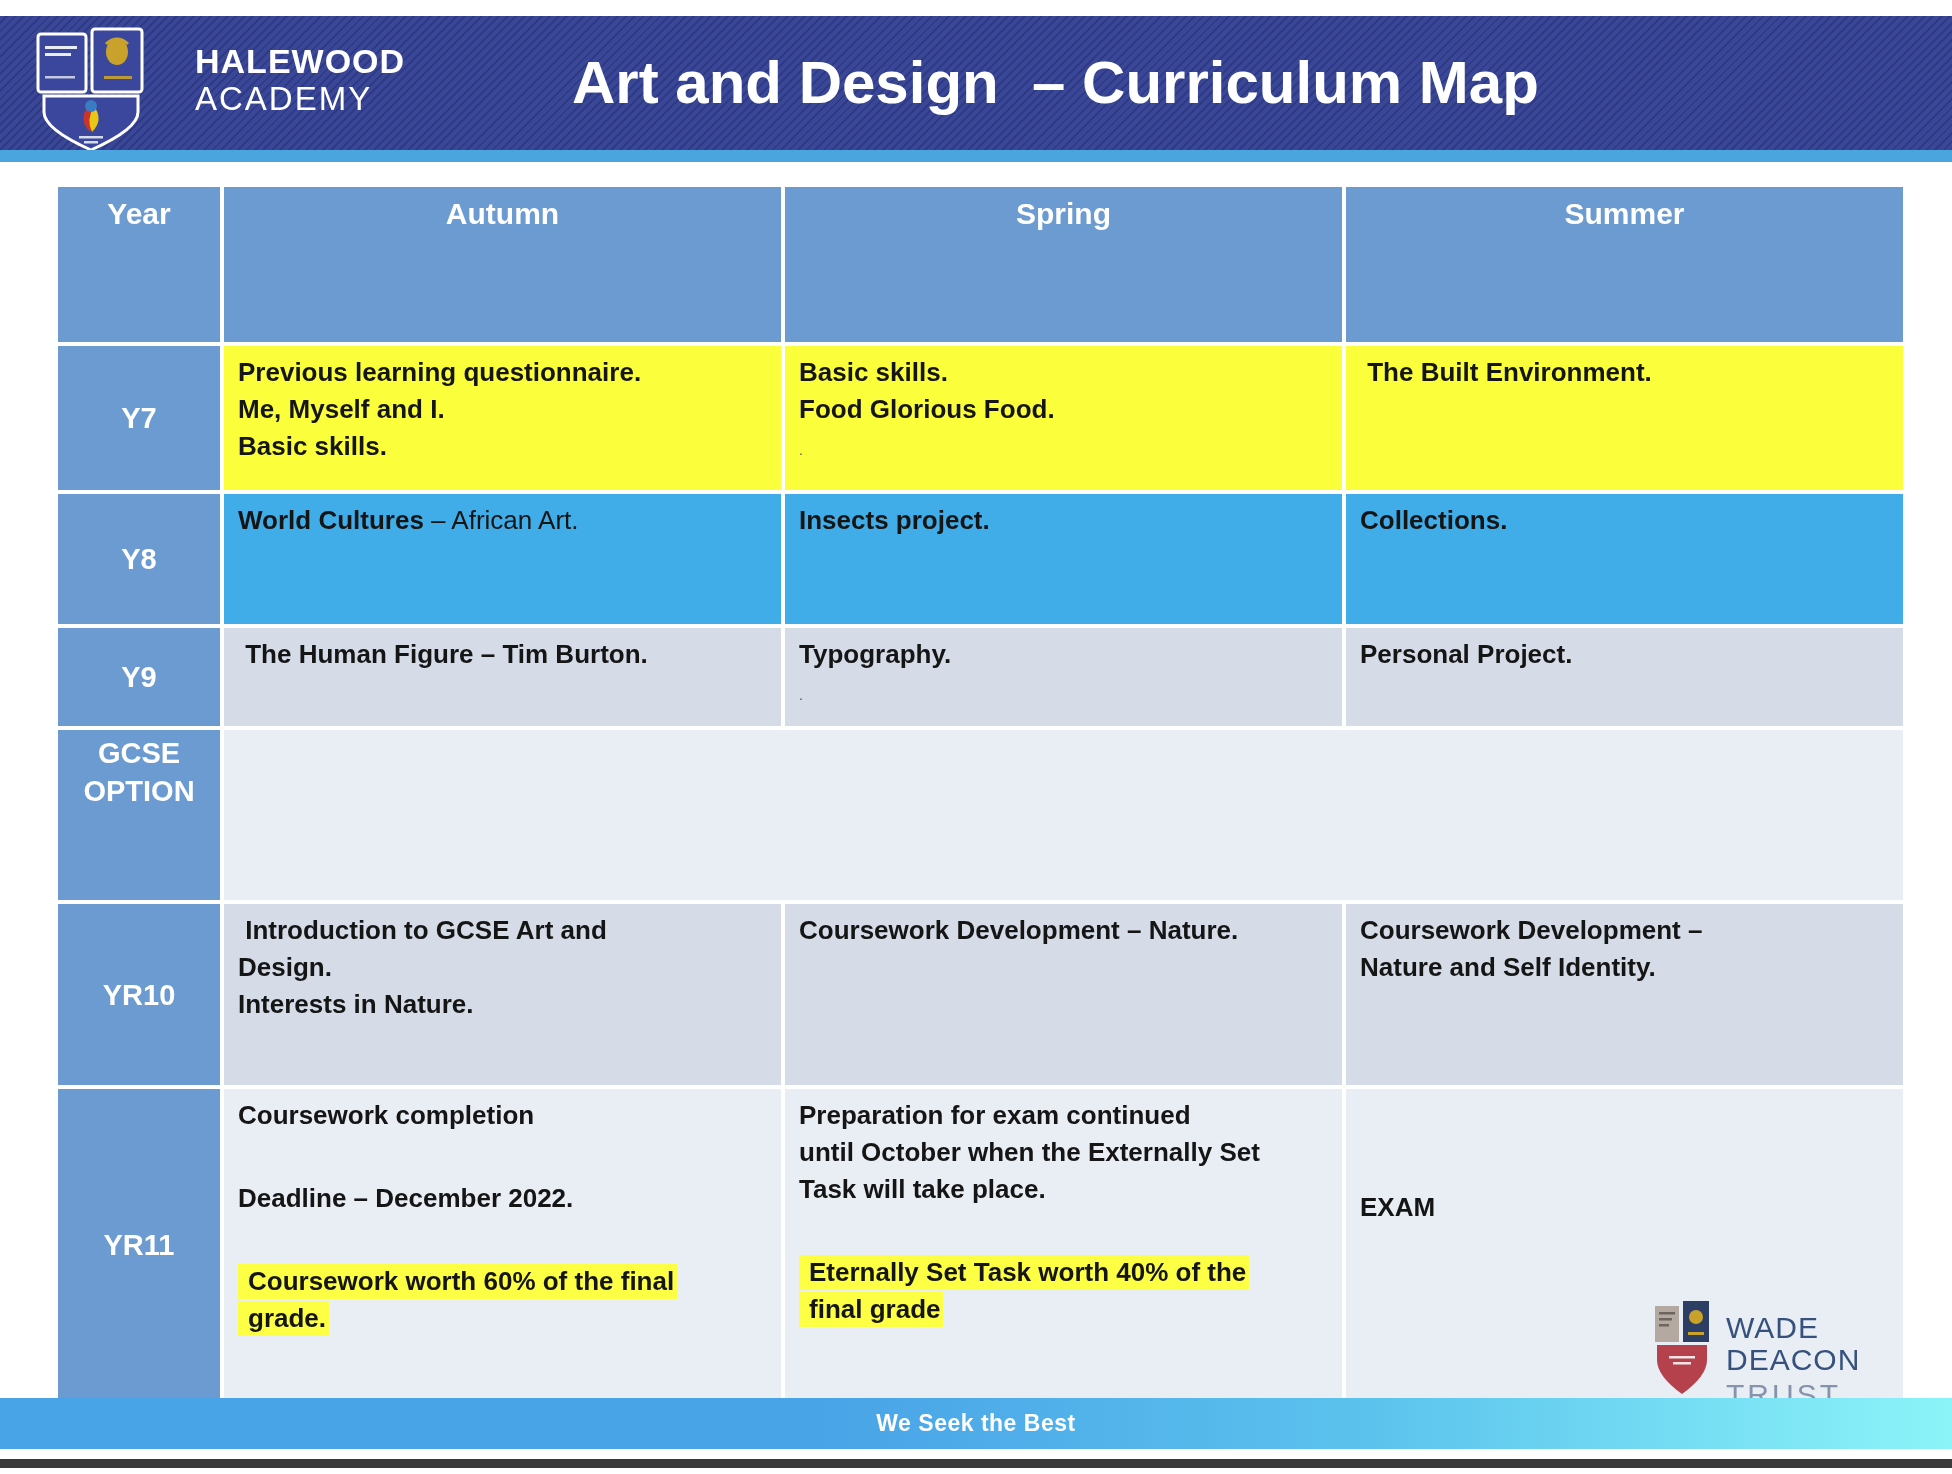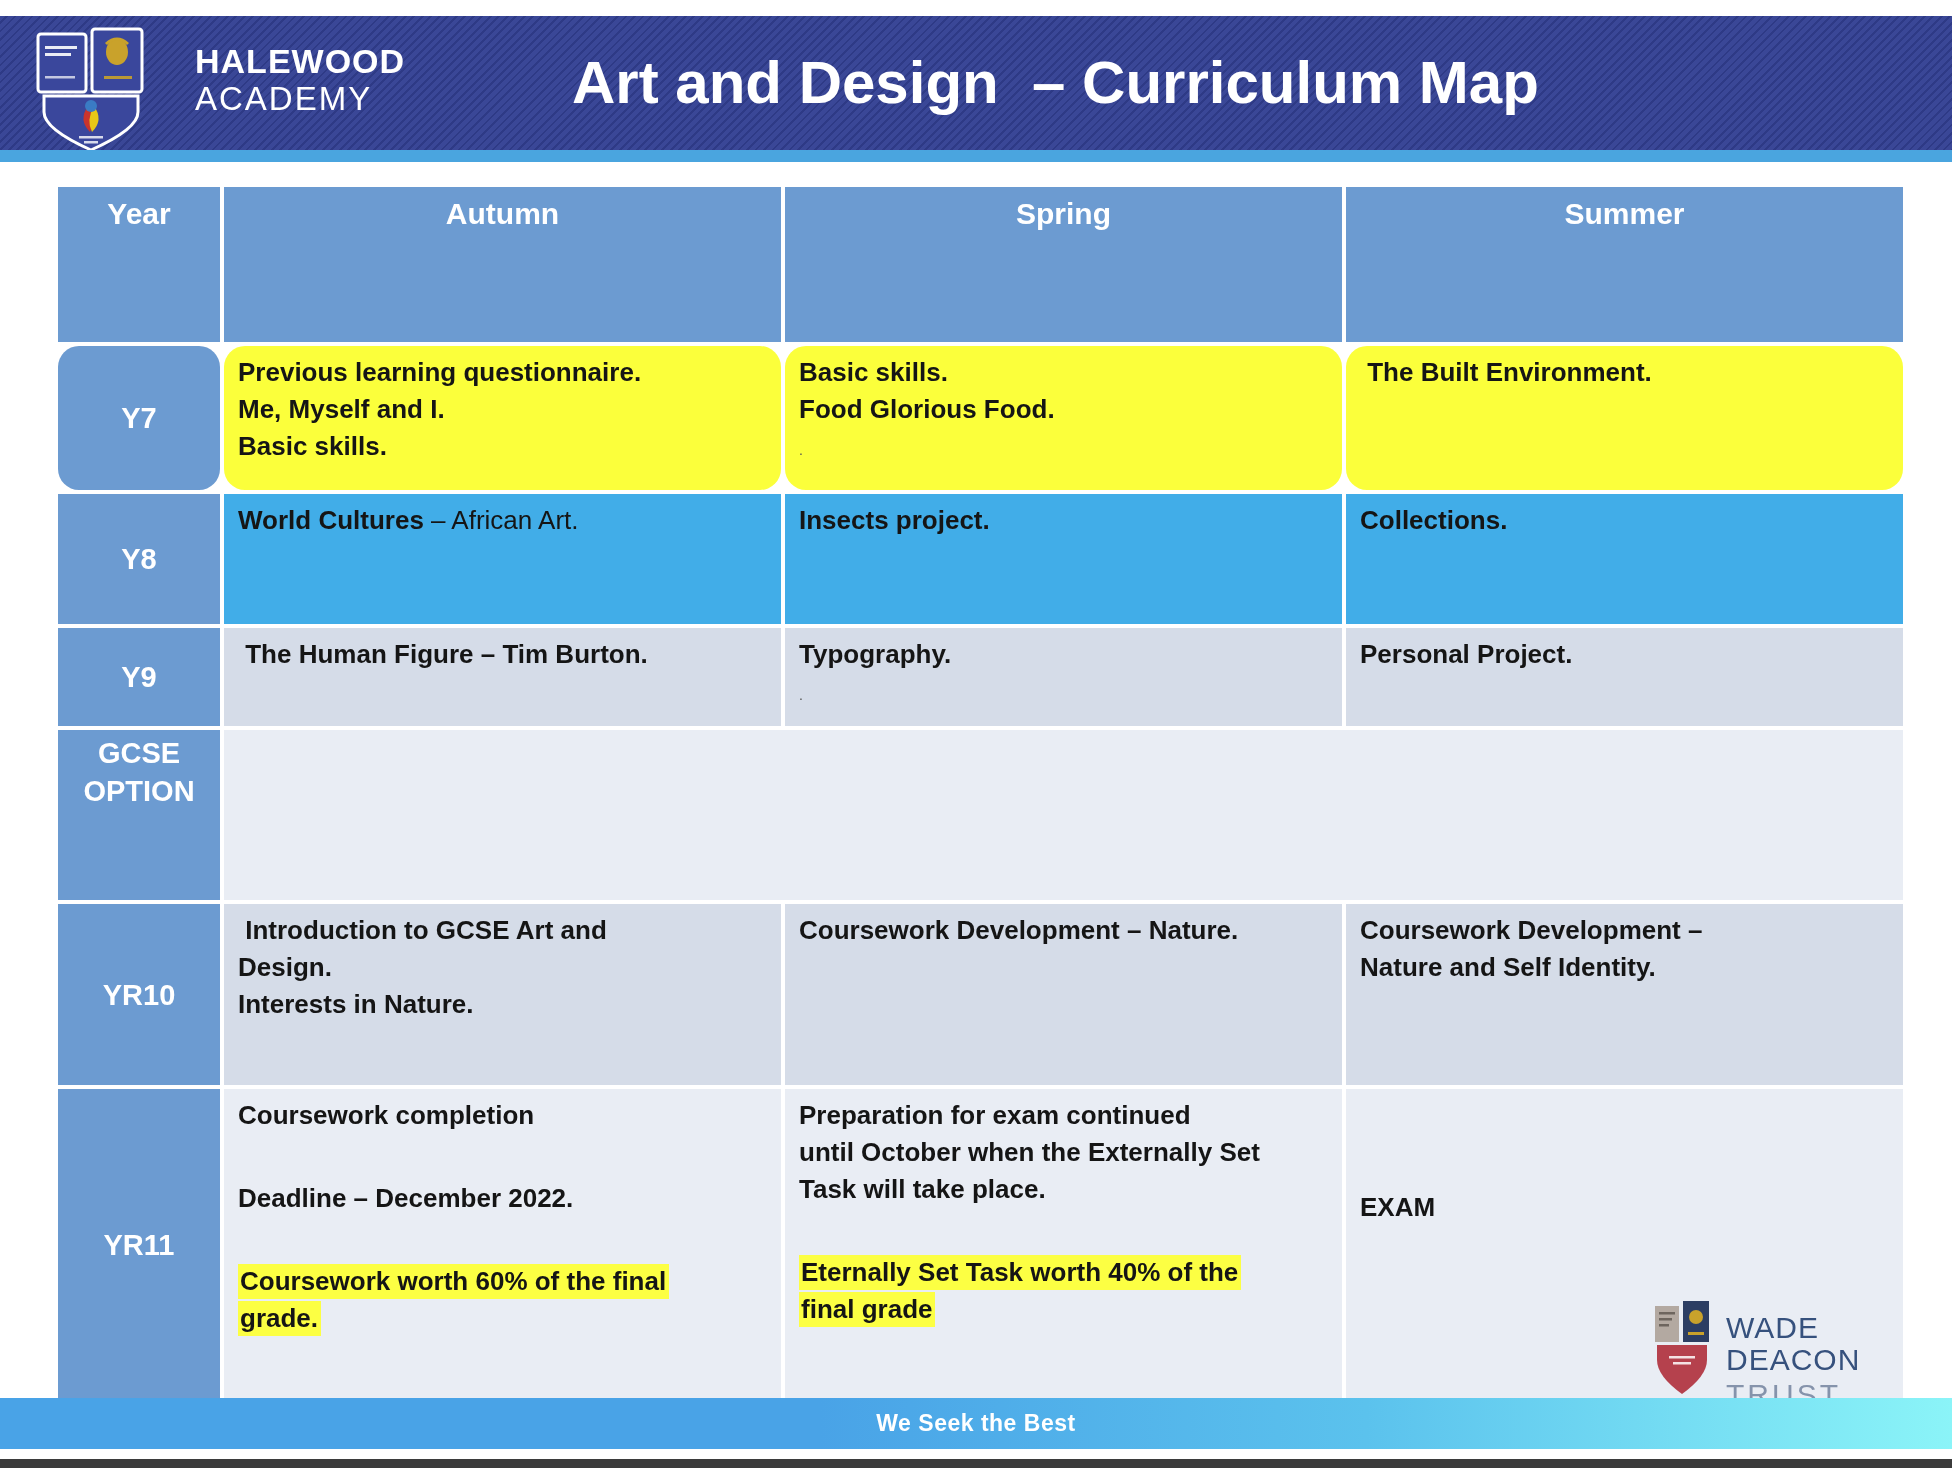--- a/index.html
+++ b/index.html
@@ -37,31 +37,31 @@
   td.label-cell{
     background:var(--header_cell,#6C9BD1); color:#fff; font-weight:bold; font-size:29px;
     text-align:center; vertical-align:middle; white-space:pre-line; line-height:38px;
   }
   td.label-cell.top{vertical-align:top; padding-top:4px;}
   td.content-cell{padding:8px 14px; color:#151515; font-size:26px;}
   .bg-yellow{background:var(--y7_yellow,#FBFF3B);}
   .bg-blue{background:var(--y8_blue,#41ADE8);}
   .bg-light{background:var(--row_light,#D5DCE8);}
   .bg-lighter{background:var(--row_lighter,#E9EDF4);}
-  .row-0 td{height:128px;border-radius:21px;}
+  .row-0 td{height:128px;}
   .row-1 td{height:114px;}
   .row-2 td{height:82px;}
   .row-3 td{height:154px;}
   .row-4 td{height:165px;}
   .row-5 td{height:295px;}
   .cell-line{line-height:37px; min-height:37px; white-space:pre-wrap;}
   .cell-line.empty{height:46px; min-height:46px; line-height:46px;}
   .seg{font-weight:bold;}
   .seg.reg{font-weight:normal;}
-  .seg.hl{background:var(--highlight,#FCFF43); padding:2px 3px 3px 2px;}
+  .seg.hl{background:var(--highlight,#FCFF43); padding:2px 3px 3px 10px;}
   .seg.sm{font-size:14px; font-weight:normal; color:#555;}
   
   .trust-block{position:absolute; left:1652px; top:1298px; display:flex; align-items:flex-start;}
   .trust-text{margin-left:14px; margin-top:14px;}
   .trust-line1{font-size:30px; color:#36517D; letter-spacing:1px; line-height:32px;}
   .trust-line2{font-size:30px; color:#8593AB; letter-spacing:3px; line-height:38px;}
   .motto-banner{
     position:absolute; left:0; top:1398px; width:100%; height:51px;
     background:linear-gradient(90deg,
       var(--banner_left,#49A3E7) 0%, var(--banner_left,#49A3E7) 42%,

